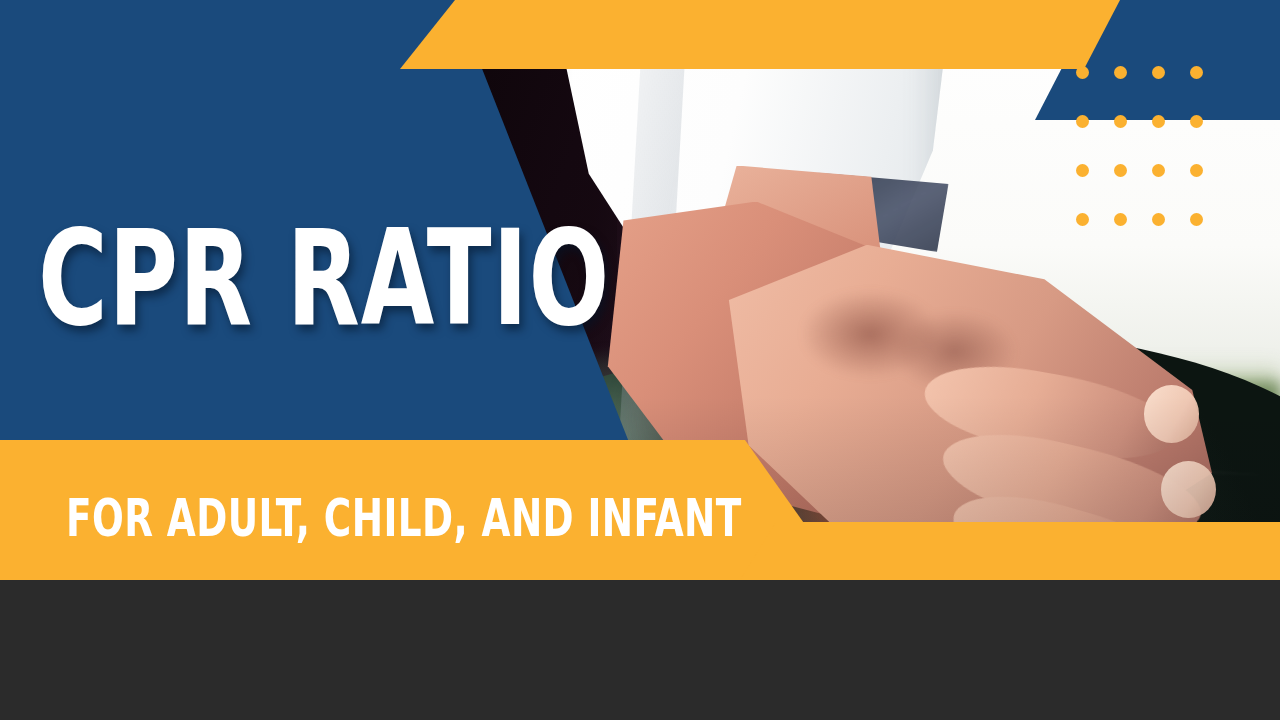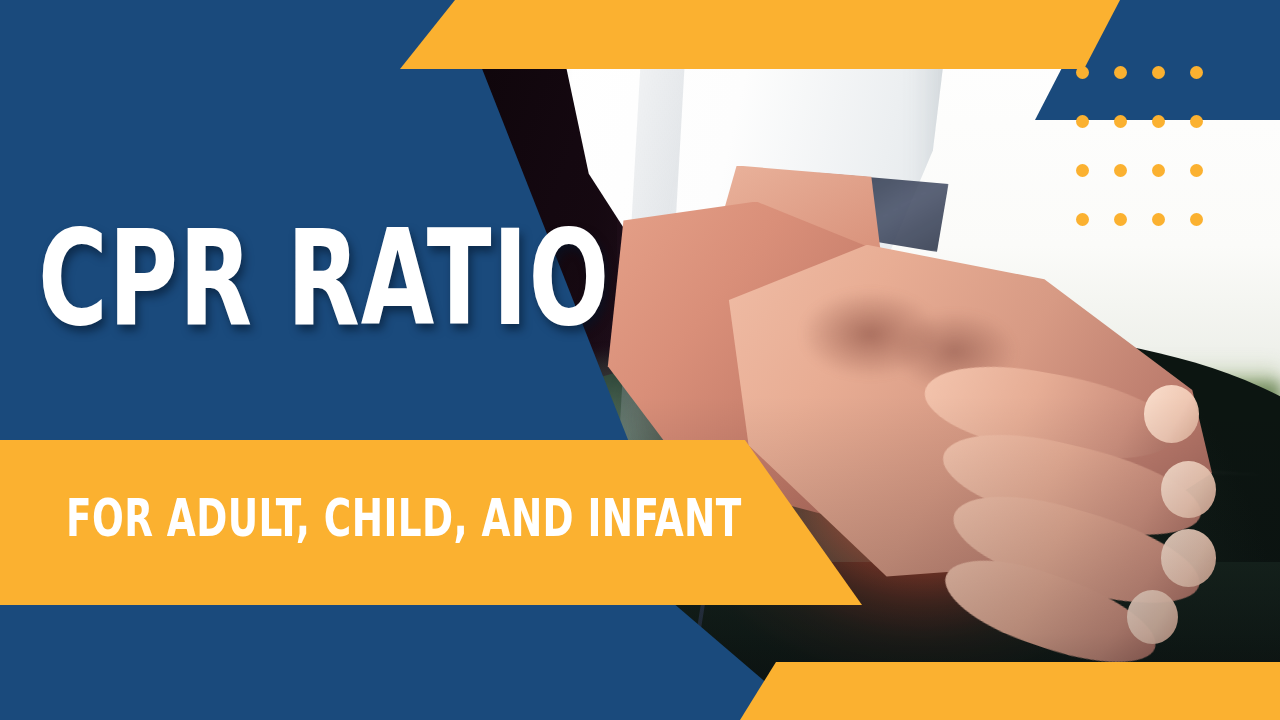--- a/index.html
+++ b/index.html
@@ -6,21 +6,21 @@
   html, body {
     margin: 0;
     padding: 0;
     background: #2b2b2b;
   }
   * { box-sizing: border-box; }
 
   .stage {
     position: relative;
     width: 1280px;
-    height: 720px;
+    height: 580px;
     overflow: hidden;
     background: #0f172a;
     font-family: "Liberation Sans", sans-serif;
   }
 
   
   .photo-wrap {
     position: absolute;
     left: 430px;
     top: 0;

